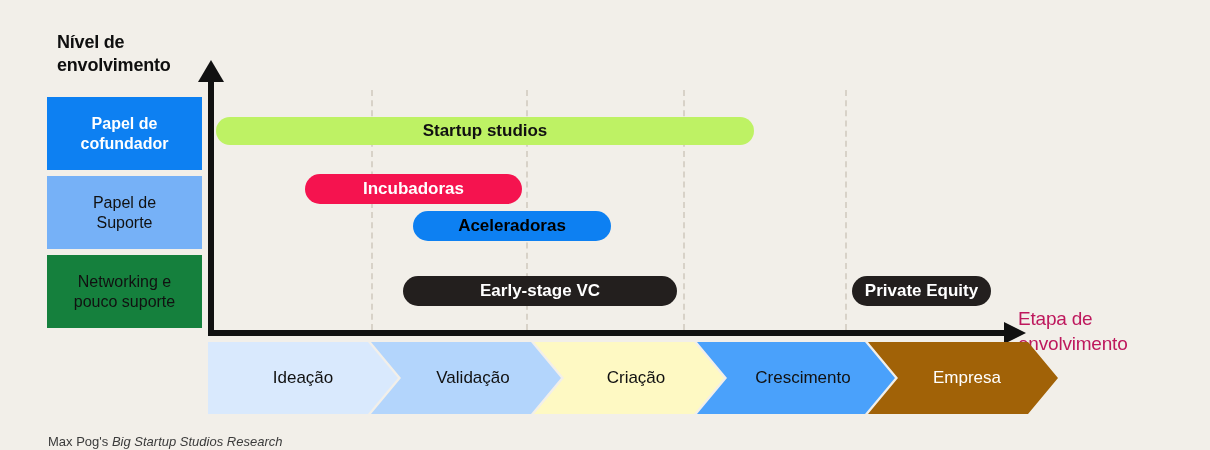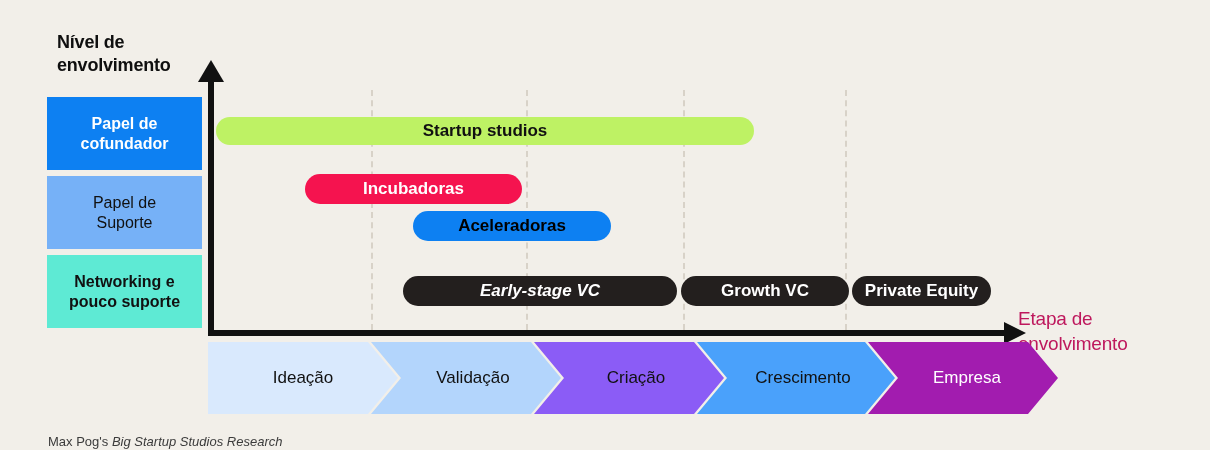--- a/index.html
+++ b/index.html
@@ -103,21 +103,21 @@
     align-items: center;
     justify-content: center;
     text-align: center;
     font-size: 16px;
     line-height: 1.25;
     white-space: pre-line;
     box-sizing: border-box;
   }
   .legend-box.b0 { top: 93px;  height: 73px; background: #0d80f2; color: #ffffff; font-weight: bold; }
   .legend-box.b1 { top: 172px; height: 73px; background: #76b1f7; color: #111111; font-weight: normal; }
-  .legend-box.b2 { top: 251px; height: 73px; background: #5eead4; color: #111111; font-weight: bold; }
+  .legend-box.b2 { top: 251px; height: 73px; background: #15803d; color: #111111; font-weight: normal; }
 
   
   .bar {
     position: absolute;
     display: flex;
     align-items: center;
     justify-content: center;
     box-sizing: border-box;
     font-size: 17px;
     white-space: nowrap;
@@ -175,21 +175,21 @@
 
   
   .bar-dark {
     top: 272px;
     height: 30px;
     background: #231f1e;
     color: #ffffff;
     font-weight: bold;
     border-radius: 15px;
   }
-  .bar-dark.d0 { left: 403px; width: 274px; font-style: italic; }
+  .bar-dark.d0 { left: 403px; width: 274px; }
   .bar-dark.d1 { left: 681px; width: 168px; }
   .bar-dark.d2 { left: 852px; width: 139px; }
 
   
   .stages {
     position: absolute;
     left: 208px;
     top: 338px;
     height: 72px;
     width: 816px;
@@ -207,30 +207,30 @@
   }
   .stage.s0 {
     left: 0px;   width: 190px; background: #d9e9fd;
     clip-path: polygon(0 0, 160px 0, 190px 50%, 160px 100%, 0 100%);
   }
   .stage.s1 {
     left: 163px; width: 190px; background: #b3d5fc;
     clip-path: polygon(0 0, 160px 0, 190px 50%, 160px 100%, 0 100%, 30px 50%);
   }
   .stage.s2 {
-    left: 326px; width: 190px; background: #8b5cf6;
+    left: 326px; width: 190px; background: #fef9c3;
     clip-path: polygon(0 0, 160px 0, 190px 50%, 160px 100%, 0 100%, 30px 50%);
     justify-content: center;
   }
   .stage.s3 {
     left: 489px; width: 198px; background: #4aa1fb;
     clip-path: polygon(0 0, 168px 0, 198px 50%, 168px 100%, 0 100%, 30px 50%);
   }
   .stage.s4 {
-    left: 660px; width: 190px; background: #a21caf; color: #ffffff;
+    left: 660px; width: 190px; background: #a16207; color: #ffffff;
     clip-path: polygon(0 0, 160px 0, 190px 50%, 160px 100%, 0 100%, 30px 50%);
   }
   .stage.s4 .stage-label { padding-left: 8px; }
   .stage.s1 .stage-label,
   .stage.s2 .stage-label,
   .stage.s3 .stage-label { padding-left: 14px; }
 
   
   .footer {
     position: absolute;
@@ -279,23 +279,20 @@
   </div>
   <div class="bar bar-incub">
     <span>Incubadoras</span>
   </div>
   <div class="bar bar-accel">
     <span>Aceleradoras</span>
   </div>
   <div class="bar bar-dark d0">
     <span>Early-stage VC</span>
   </div>
-  <div class="bar bar-dark d1">
-    <span>Growth VC</span>
-  </div>
   <div class="bar bar-dark d2">
     <span>Private Equity</span>
   </div>
 
   <div class="stages">
     <div class="stage s0">
       <span class="stage-label">Ideação</span>
     </div>
     <div class="stage s1">
       <span class="stage-label">Validação</span>

